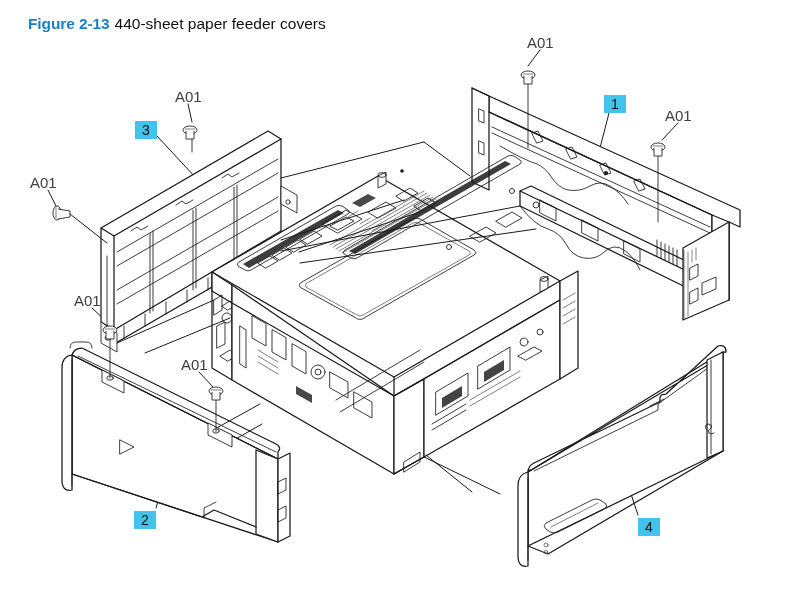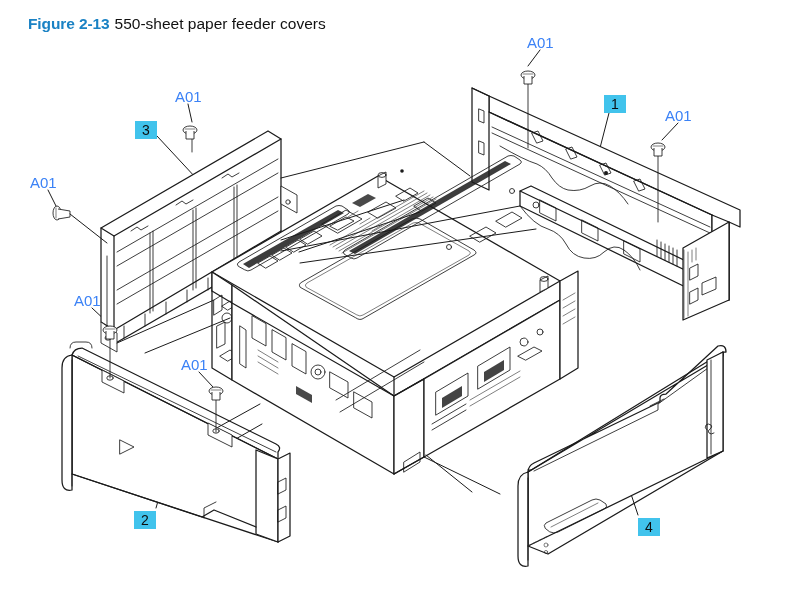--- a/index.html
+++ b/index.html
@@ -109,30 +109,30 @@
     width: 22px;
     height: 18px;
     font-family: "Liberation Sans", sans-serif;
   }
 
   
   .part-label {
     position: absolute;
     font-size: 15px;
     line-height: 17px;
-    color: #3b82f6;
+    color: #404040;
     white-space: nowrap;
     font-family: "Liberation Sans", sans-serif;
   }
 </style>
 </head>
 <body>
 
 <div id="figure-caption">
-  <span class="fig-label">Figure 2-13</span><span class="fig-title">550-sheet paper feeder covers</span>
+  <span class="fig-label">Figure 2-13</span><span class="fig-title">440-sheet paper feeder covers</span>
 </div>
 
 <div id="drawing-canvas">
 <svg width="791" height="610" viewBox="0 0 791 610" xmlns="http://www.w3.org/2000/svg">
 
   <g>
 
     <path class="leader" d="M157 136 L196 178"></path>
 
     <path class="leader" d="M609 113 L600 148"></path>

